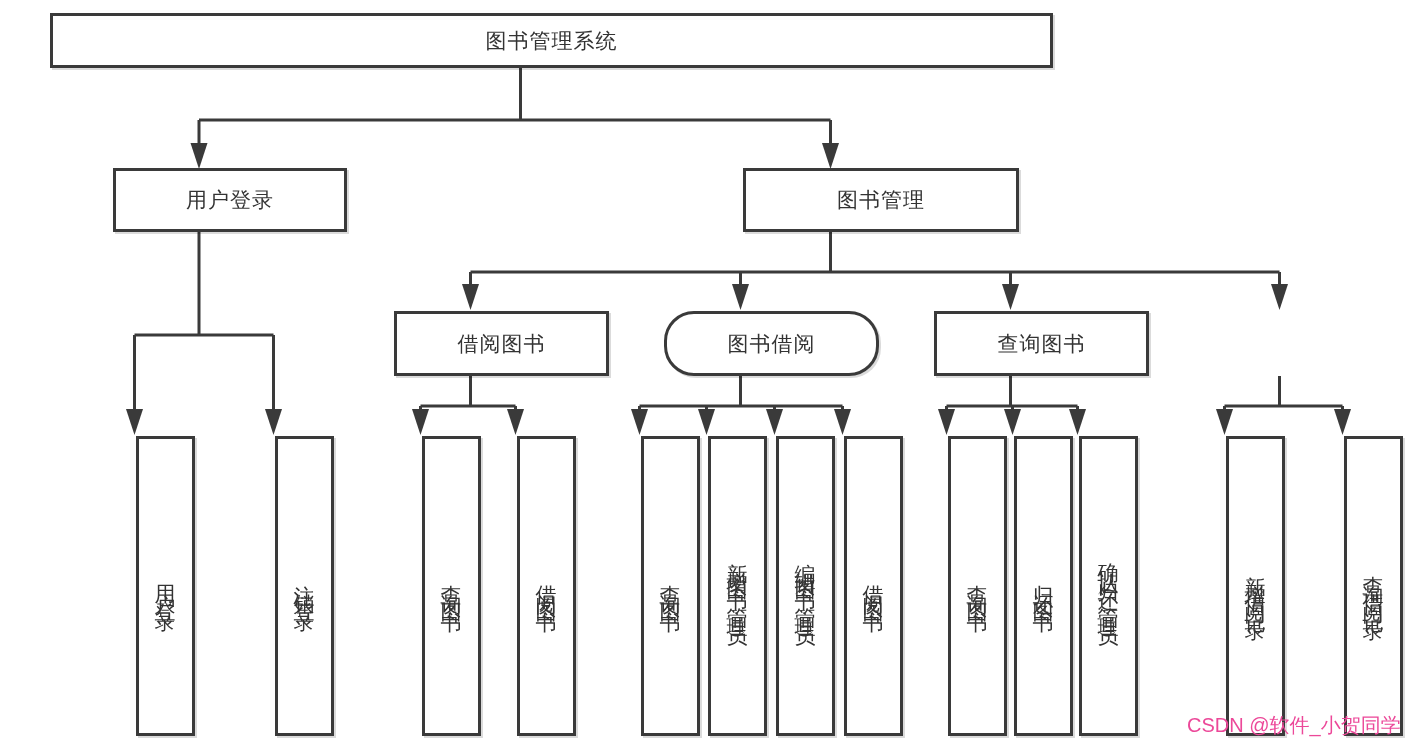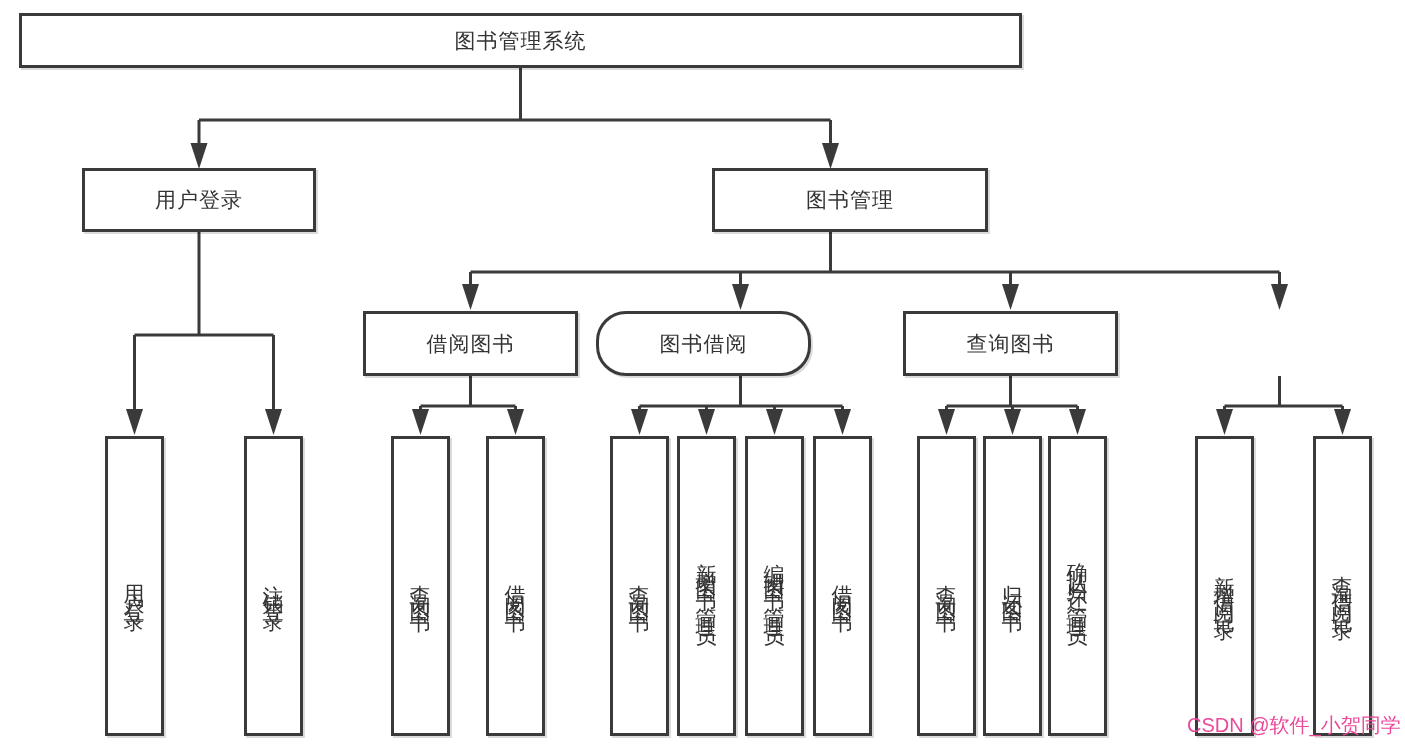--- a/index.html
+++ b/index.html
@@ -34,40 +34,41 @@
   .node {
     position: absolute;
     box-sizing: border-box;
     border: 3px solid #3a3a3a;
     background: #ffffff;
     display: flex;
     align-items: center;
     justify-content: center;
     color: #333333;
     box-shadow: 2px 2px 0 rgba(0,0,0,0.14);
+    margin-left: 31px;
   }
   .hnode {
     font-size: 21px;
     letter-spacing: 1px;
     white-space: nowrap;
   }
   .vnode span {
     writing-mode: vertical-rl;
     text-orientation: mixed;
     font-size: 21px;
     letter-spacing: 9px;
     line-height: 1;
     white-space: nowrap;
   }
   .root-node   { left: 19px;  top: 13px;  width: 1003px; height: 55px; }
   .n-user-login{ left: 82px;  top: 168px; width: 234px;  height: 64px; }
   .n-book-mgmt { left: 712px; top: 168px; width: 276px;  height: 64px; }
   .l3 { top: 311px; width: 215px; height: 65px; }
   .n-new-books { left: 363px; }
-  .n-borrow    { left: 596px; border-radius: 30px; }
+  .n-borrow    { left: 633px; border-radius: 30px; }
   .n-current   { left: 903px; }
   .n-records   { left: 1172px; }
   .leaf { top: 436px; width: 59px; height: 300px; }
   .lf-1  { left: 105px; }
   .lf-2  { left: 244px; }
   .lf-3  { left: 391px; }
   .lf-4  { left: 486px; }
   .lf-5  { left: 610px; }
   .lf-6  { left: 677px; }
   .lf-7  { left: 745px; }

